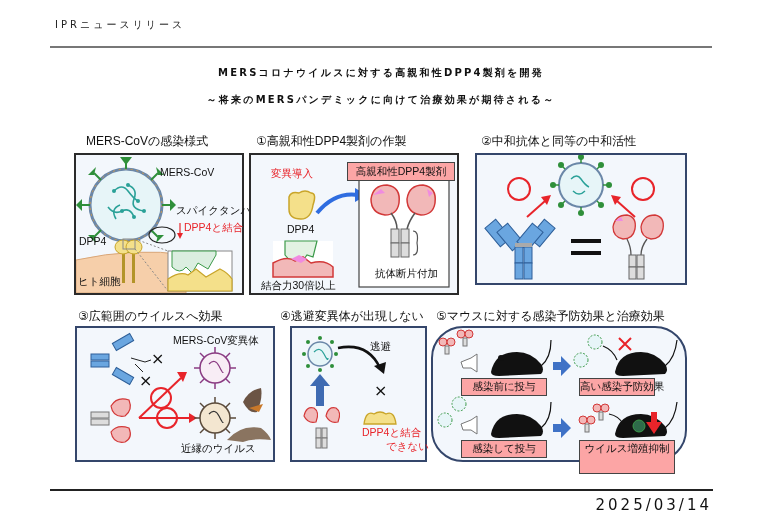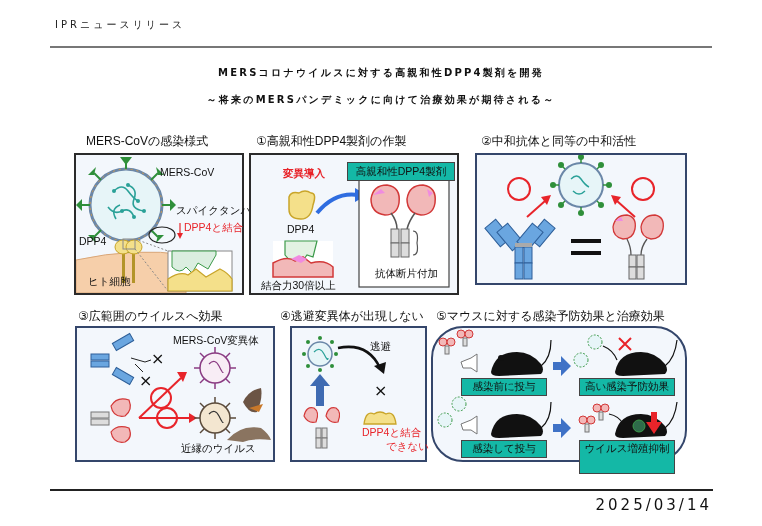--- a/index.html
+++ b/index.html
@@ -14,21 +14,21 @@
   .title.l2 { top: 93px; }
 
   .cap { position: absolute; font-size: 12px; color: #111; white-space: nowrap; font-family: "Liberation Sans", "DejaVu Sans", sans-serif; }
 
   .panel { position: absolute; background: #f3f7fc; border: 2px solid #2b2b2b; }
   .panel.blue { border-color: #34466b; }
 
   .panel svg { position: absolute; left: 0; top: 0; }
   .ptxt { position: absolute; font-size: 10.5px; white-space: nowrap; font-family: "Liberation Sans", "DejaVu Sans", sans-serif; color: #111; }
   .red { color: #e8242a; }
-  .labbox { position: absolute; background: #14b8a6; border: 1.5px solid #444; font-size: 10.5px; text-align: center; white-space: nowrap; font-family: "Liberation Sans", "DejaVu Sans", sans-serif; }
+  .labbox { position: absolute; background: #fca5a5; border: 1.5px solid #444; font-size: 10.5px; text-align: center; white-space: nowrap; font-family: "Liberation Sans", "DejaVu Sans", sans-serif; }
 
   .footer-rule { position: absolute; left: 50px; top: 489px; width: 663px; height: 1.5px; background: #222; }
   .date { position: absolute; right: 50px; top: 496px; font-size: 15px; letter-spacing: 3px; color: #111; font-family: "DejaVu Sans", sans-serif; }
 </style>
 </head>
 <body>
 
 <div class="header-label">IPRニュースリリース</div>
 <div class="header-rule"></div>
 
@@ -96,21 +96,21 @@
     <path d="M96,96 L96,112 Q104,120 110,112 L116,118 L122,108 L132,114 L140,100 L140,96 Z" fill="#dbeee0" stroke="#3c9a4a" stroke-width="1"></path>
     <path d="M92,136 L92,124 Q104,116 112,120 L120,114 L130,122 L144,114 Q152,118 156,124 L156,136 Z" fill="#f4e08a" stroke="#c9a52a" stroke-width="1.2"></path>
 
     <line x1="104" y1="68" x2="104" y2="80" stroke="#e8242a" stroke-width="1.2"></line>
     <path d="M101,78 L107,78 L104,84 Z" fill="#e8242a"></path>
   </svg>
   <span class="ptxt" style="left:84px;top:11px;">MERS-CoV</span>
   <span class="ptxt" style="left:100px;top:49px;">スパイクタンパク</span>
   <span class="ptxt red" style="left:108px;top:66px;">DPP4と結合</span>
   <span class="ptxt" style="left:3px;top:80px;">DPP4</span>
-  <span class="ptxt" style="left:12px;top:120px;">ヒト細胞</span>
+  <span class="ptxt" style="left:2px;top:120px;">ヒト細胞</span>
 </div>
 
 <div class="cap" style="left:256px;top:133px;">①高親和性DPP4製剤の作製</div>
 <div class="panel" style="left:249px;top:153px;width:210px;height:142px;">
   <svg width="206" height="138">
 
     <path d="M38,42 Q40,36 48,38 Q54,34 60,38 Q66,38 62,50 Q60,64 50,64 Q38,64 38,54 Z" fill="#f4e08a" stroke="#c9a52a" stroke-width="1.5"></path>
 
     <path d="M66,58 Q84,36 108,40" fill="none" stroke="#2f6de0" stroke-width="4"></path>
     <path d="M104,33 L116,40 L104,47 Z" fill="#2f6de0"></path>
@@ -128,21 +128,21 @@
         <path d="M176,34 L182,38 L178,42 Z" fill="#f08be0"></path>
       <path d="M140,58 Q146,66 146,74" fill="none" stroke="#555" stroke-width="1.5"></path>
       <path d="M164,58 Q158,66 156,74" fill="none" stroke="#555" stroke-width="1.5"></path>
       <rect x="140" y="74" width="8" height="14" fill="#ddd" stroke="#666"></rect>
         <rect x="150" y="74" width="8" height="14" fill="#ddd" stroke="#666"></rect>
       <rect x="140" y="88" width="8" height="14" fill="#ddd" stroke="#666"></rect>
         <rect x="150" y="88" width="8" height="14" fill="#ddd" stroke="#666"></rect>
       <path d="M162,76 Q168,76 166,88 Q168,100 162,100" fill="none" stroke="#555" stroke-width="1.2"></path>
     </g>
   </svg>
-  <span class="ptxt red" style="left:32px;top:12px;font-weight:bold;">変異導入</span>
+  <span class="ptxt red" style="left:20px;top:12px;font-weight:normal;">変異導入</span>
   <span class="ptxt" style="left:36px;top:68px;">DPP4</span>
   <span class="ptxt" style="left:10px;top:124px;">結合力30倍以上</span>
   <div class="labbox" style="left:96px;top:7px;width:108px;height:19px;line-height:16px;">高親和性DPP4製剤</div>
   <span class="ptxt" style="left:124px;top:112px;">抗体断片付加</span>
 </div>
 
 <div class="cap" style="left:481px;top:133px;">②中和抗体と同等の中和活性</div>
 <div class="panel blue" style="left:475px;top:153px;width:212px;height:132px;">
   <svg width="208" height="128">
 
@@ -361,19 +361,19 @@
       <rect x="166" y="84" width="4" height="8" fill="#ddd" stroke="#777"></rect>
       <path d="M176,86 Q186,88 190,96" fill="none" stroke="#111" stroke-width="1.2"></path>
       <path d="M182,106 Q186,86 208,86 Q222,86 232,98 Q236,104 232,108 L190,110 Q182,110 182,106 Z" fill="#111"></path>
       <circle cx="206" cy="98" r="6" fill="#2e6b4a" stroke="#3c9a4a"></circle>
       <path d="M232,100 Q242,92 244,74" fill="none" stroke="#111" stroke-width="1.2"></path>
       <rect x="218" y="84" width="6" height="12" fill="#e8242a"></rect>
       <path d="M213,94 L229,94 L221,106 Z" fill="#e8242a"></path>
     </g>
   </svg>
   <div class="labbox" style="left:28px;top:50px;width:86px;height:18px;line-height:15px;">感染前に投与</div>
-  <div class="labbox" style="left:146px;top:50px;width:96px;height:18px;line-height:15px;text-align:center;">高い感染予防効果</div>
+  <div class="labbox" style="left:146px;top:50px;width:76px;height:18px;line-height:15px;text-align:center;">高い感染予防効果</div>
   <div class="labbox" style="left:28px;top:112px;width:86px;height:18px;line-height:15px;">感染して投与</div>
   <div class="labbox" style="left:146px;top:112px;width:96px;height:34px;line-height:15px;">ウイルス増殖抑制</div>
 </div>
 
 <div class="footer-rule"></div>
 <div class="date">2025/03/14</div>
 
 </body></html>

